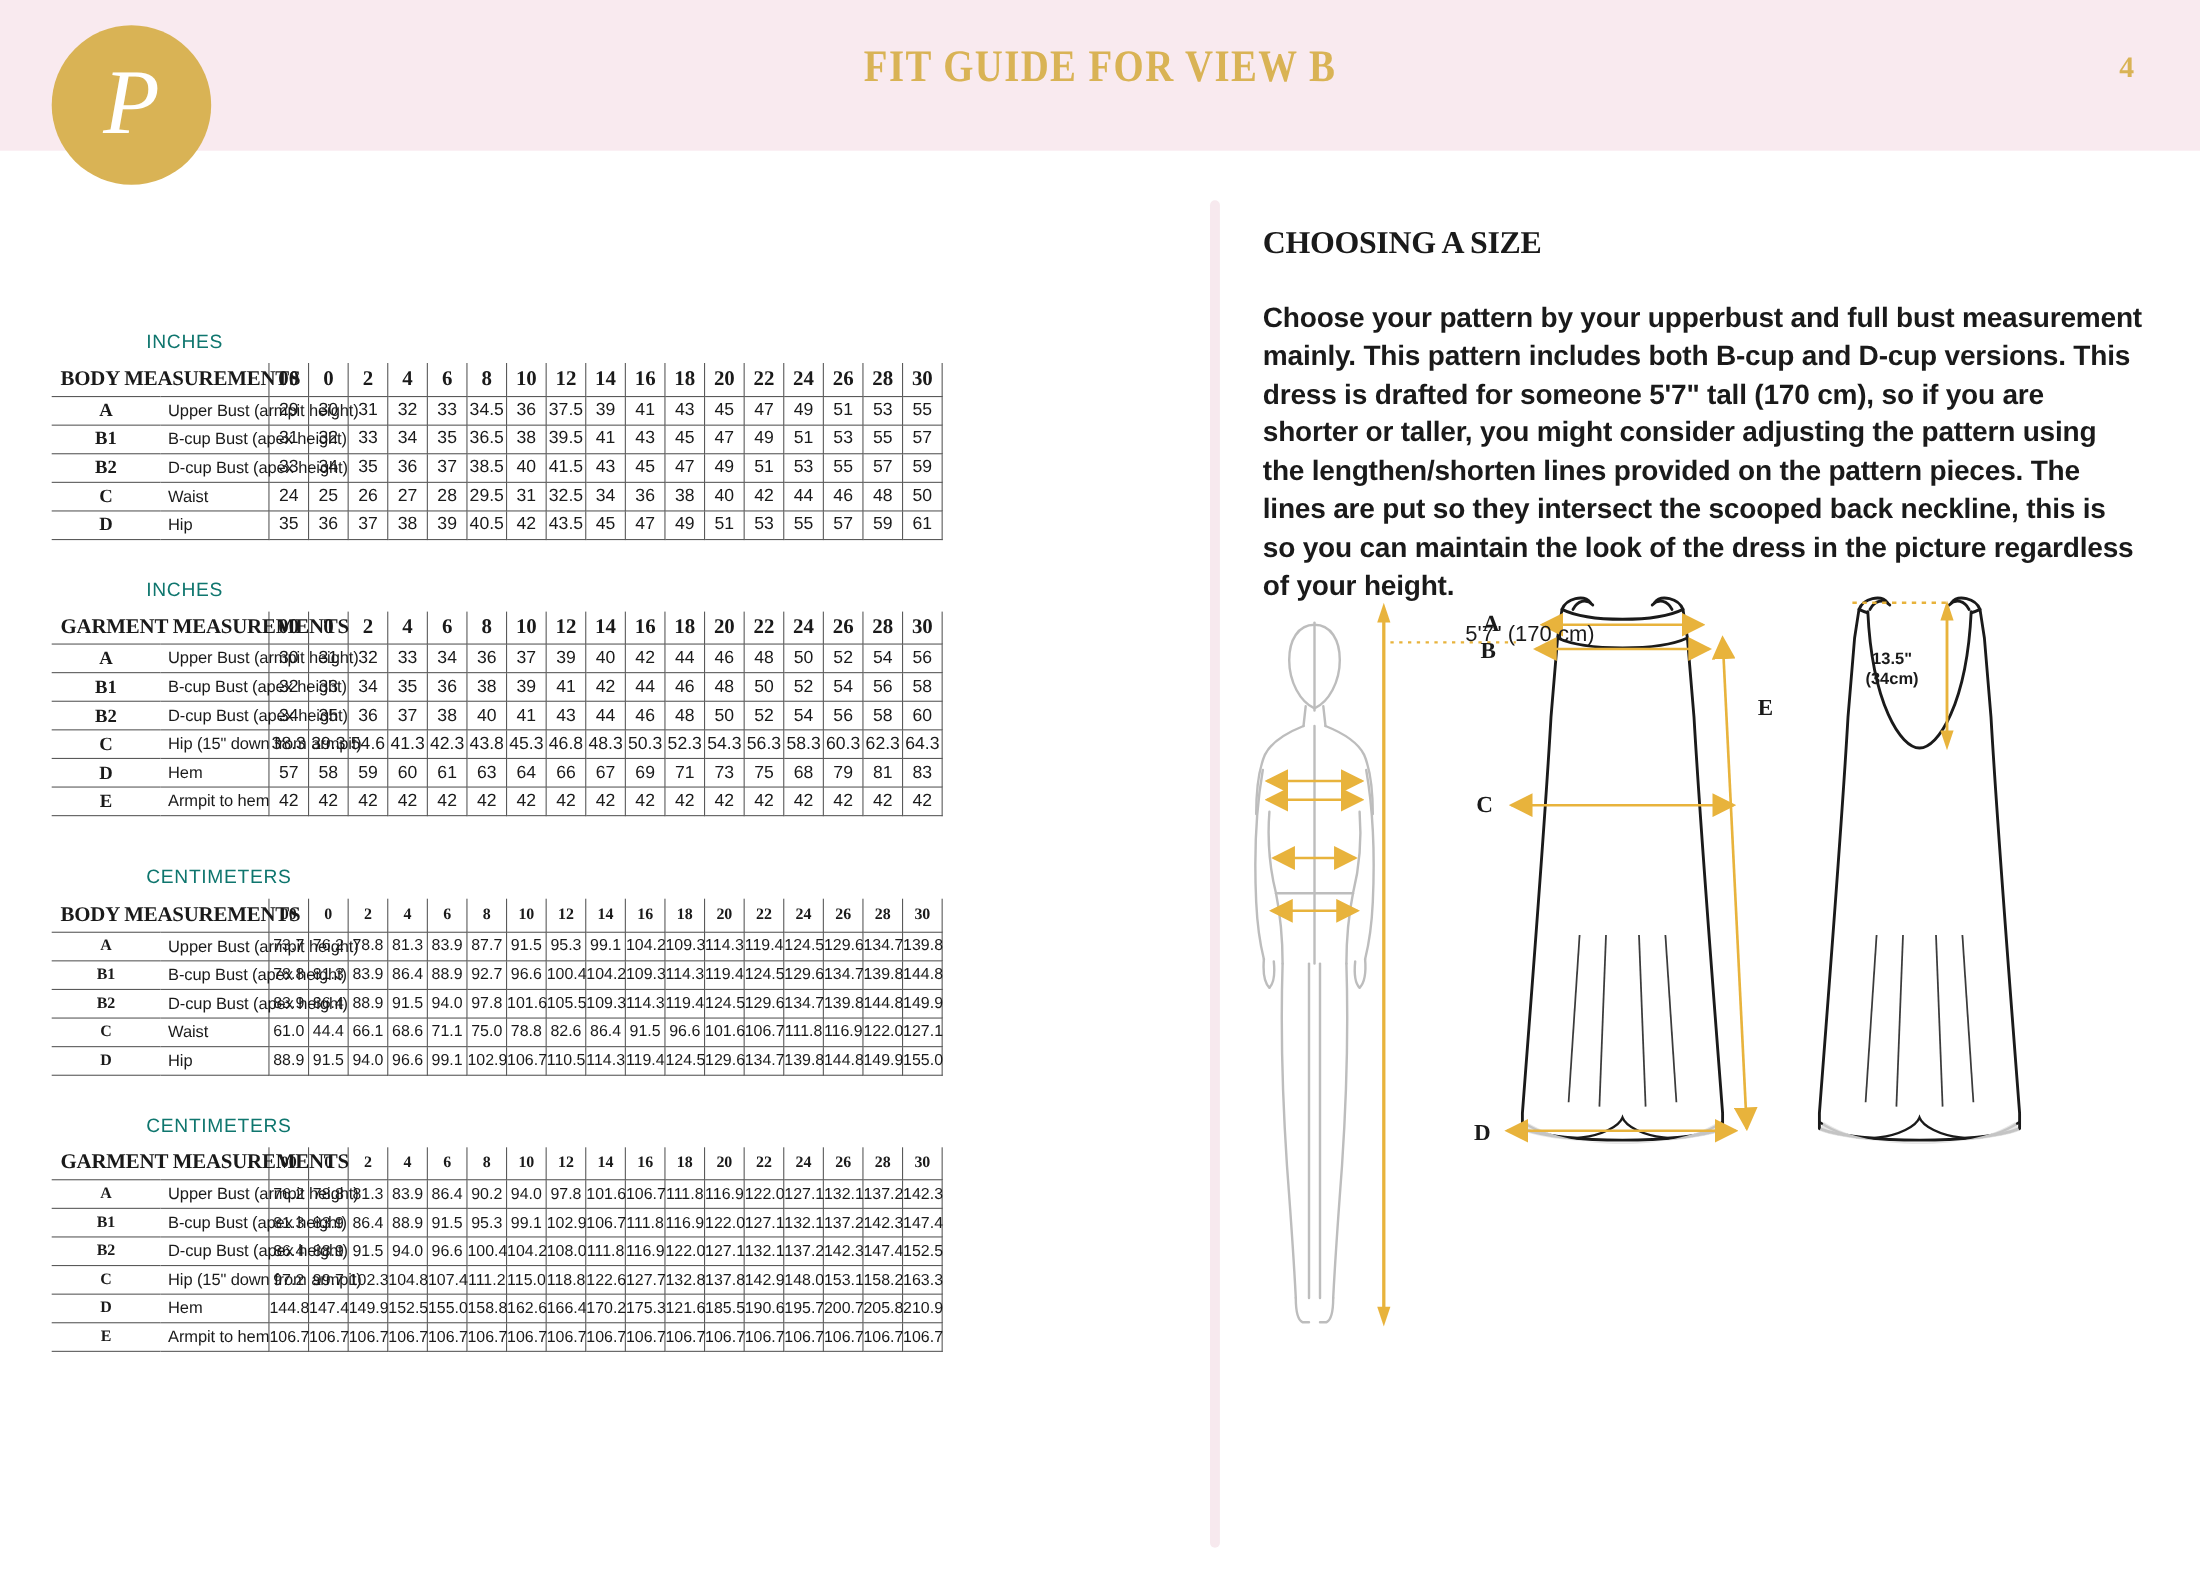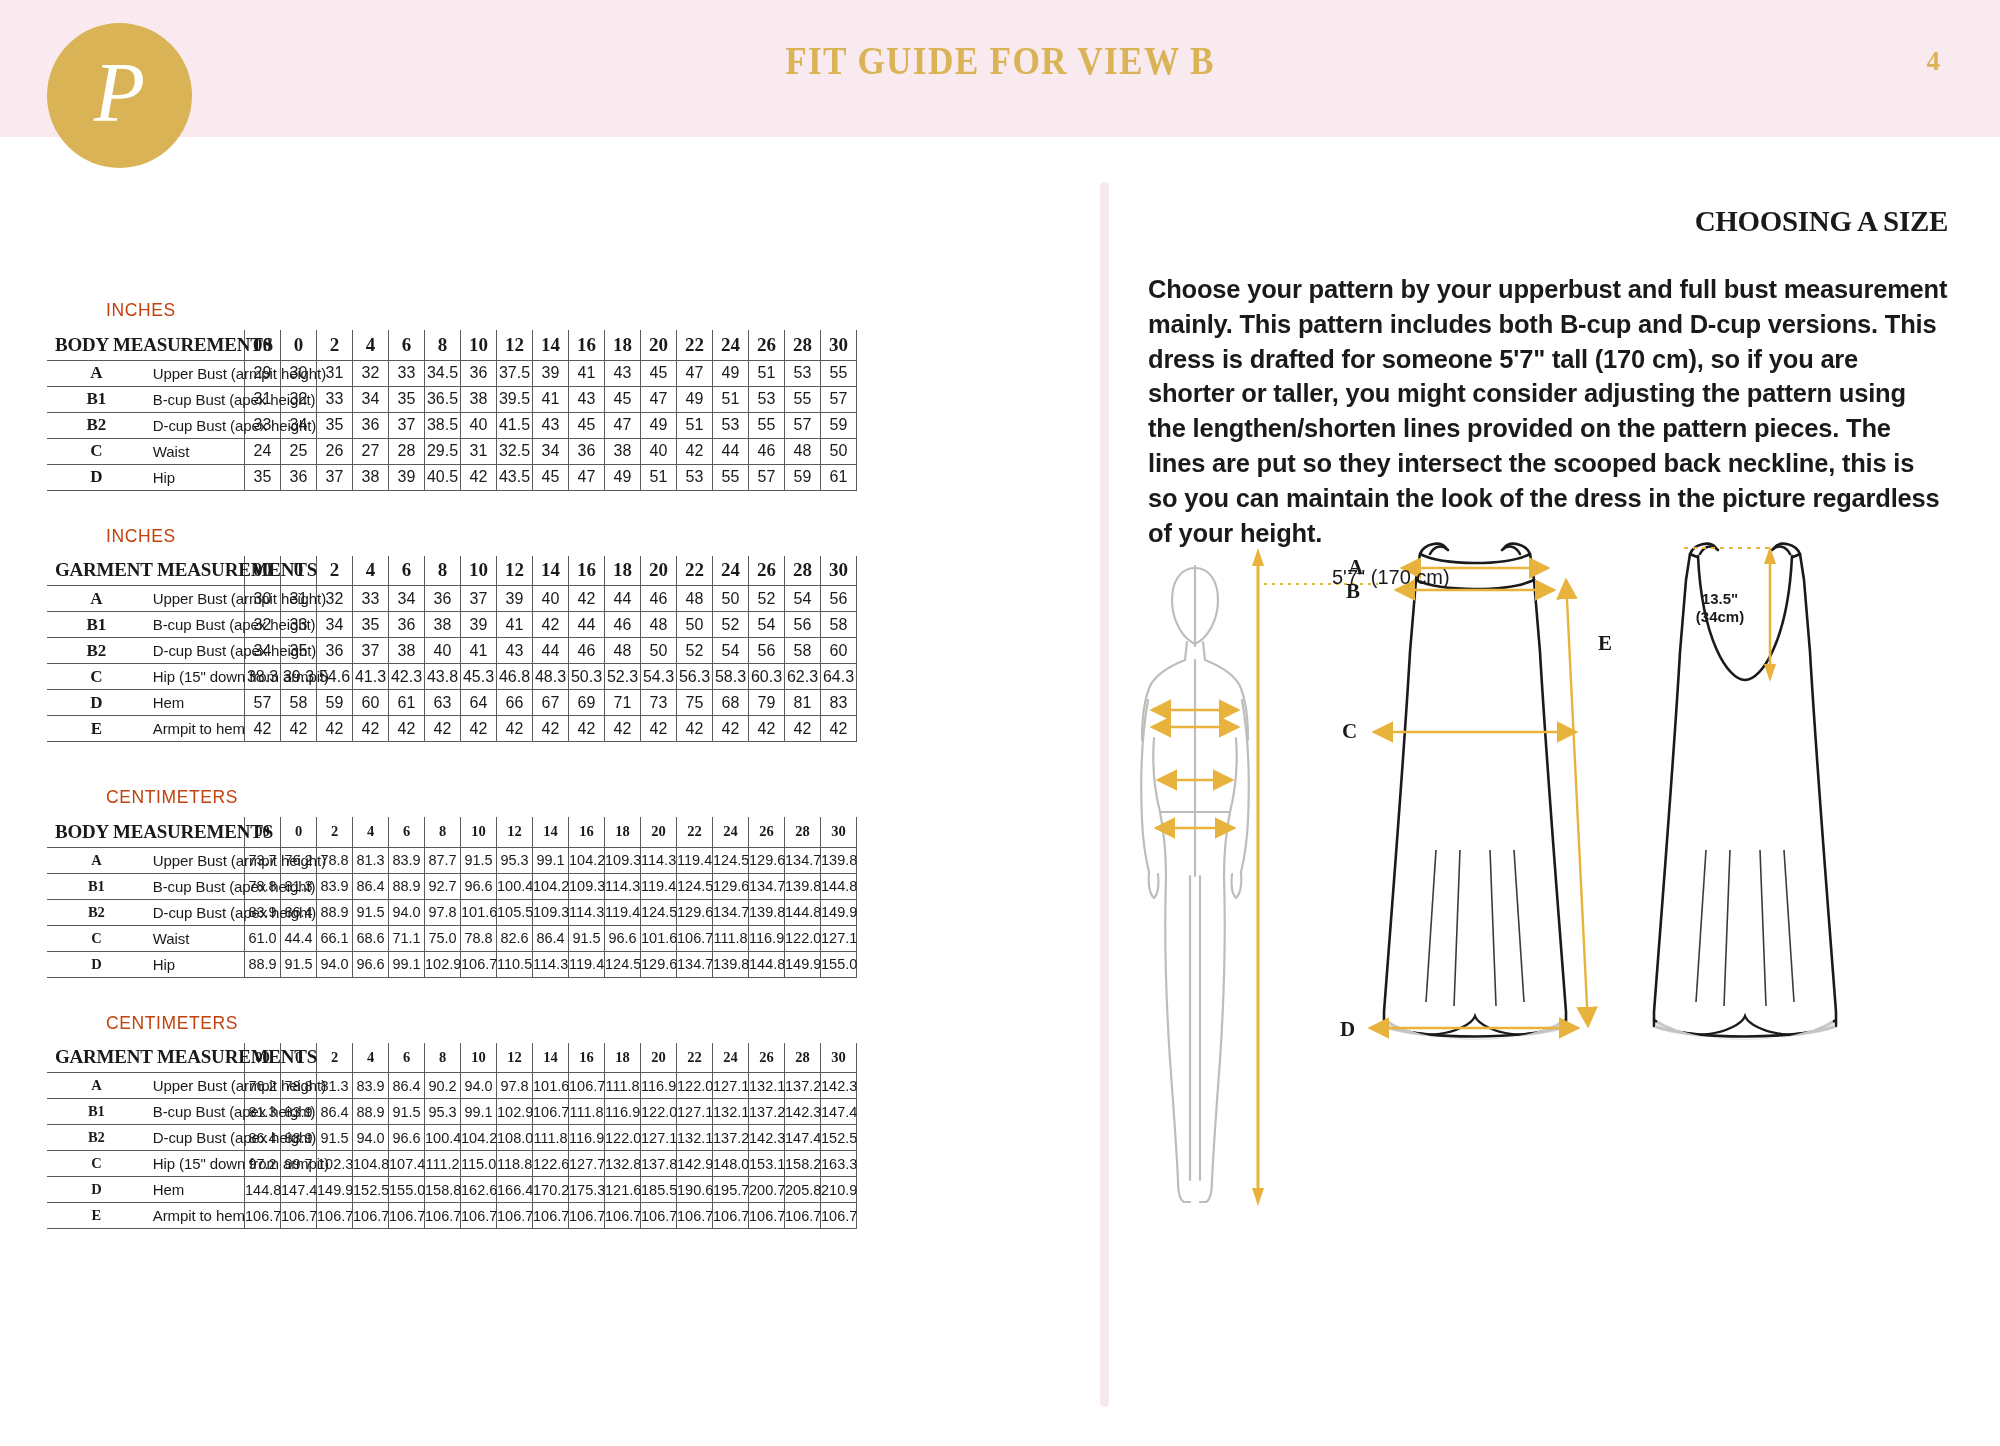--- a/index.html
+++ b/index.html
@@ -67,22 +67,22 @@
   
   .tables-col {
     position: absolute;
     left: 47px;
     top: 300px;
     width: 810px;
   }
   .unit-label {
     font-size: 17.5px;
     letter-spacing: 0.6px;
-    color: #c2410c;
-    margin-left: 59px;
+    color: #0f766e;
+    margin-left: 86px;
     margin-bottom: 9px;
   }
   .block { margin-bottom: 35px; }
   .block.gap-lg { margin-bottom: 45px; }
 
   table.mtable {
     border-collapse: collapse;
     width: 100%;
     table-layout: fixed;
   }
@@ -149,21 +149,21 @@
   }
 
   
   .right-col {
     position: absolute;
     left: 1148px;
     top: 205px;
     width: 800px;
   }
   .right-title {
-    text-align: right;
+    text-align: left;
     font-family: "Liberation Serif", serif;
     font-weight: bold;
     font-size: 29px;
     letter-spacing: -0.3px;
     color: #1a1a1a;
     margin: 0 0 34px 0;
   }
   .right-body {
     font-size: 25.5px;
     line-height: 1.365;

